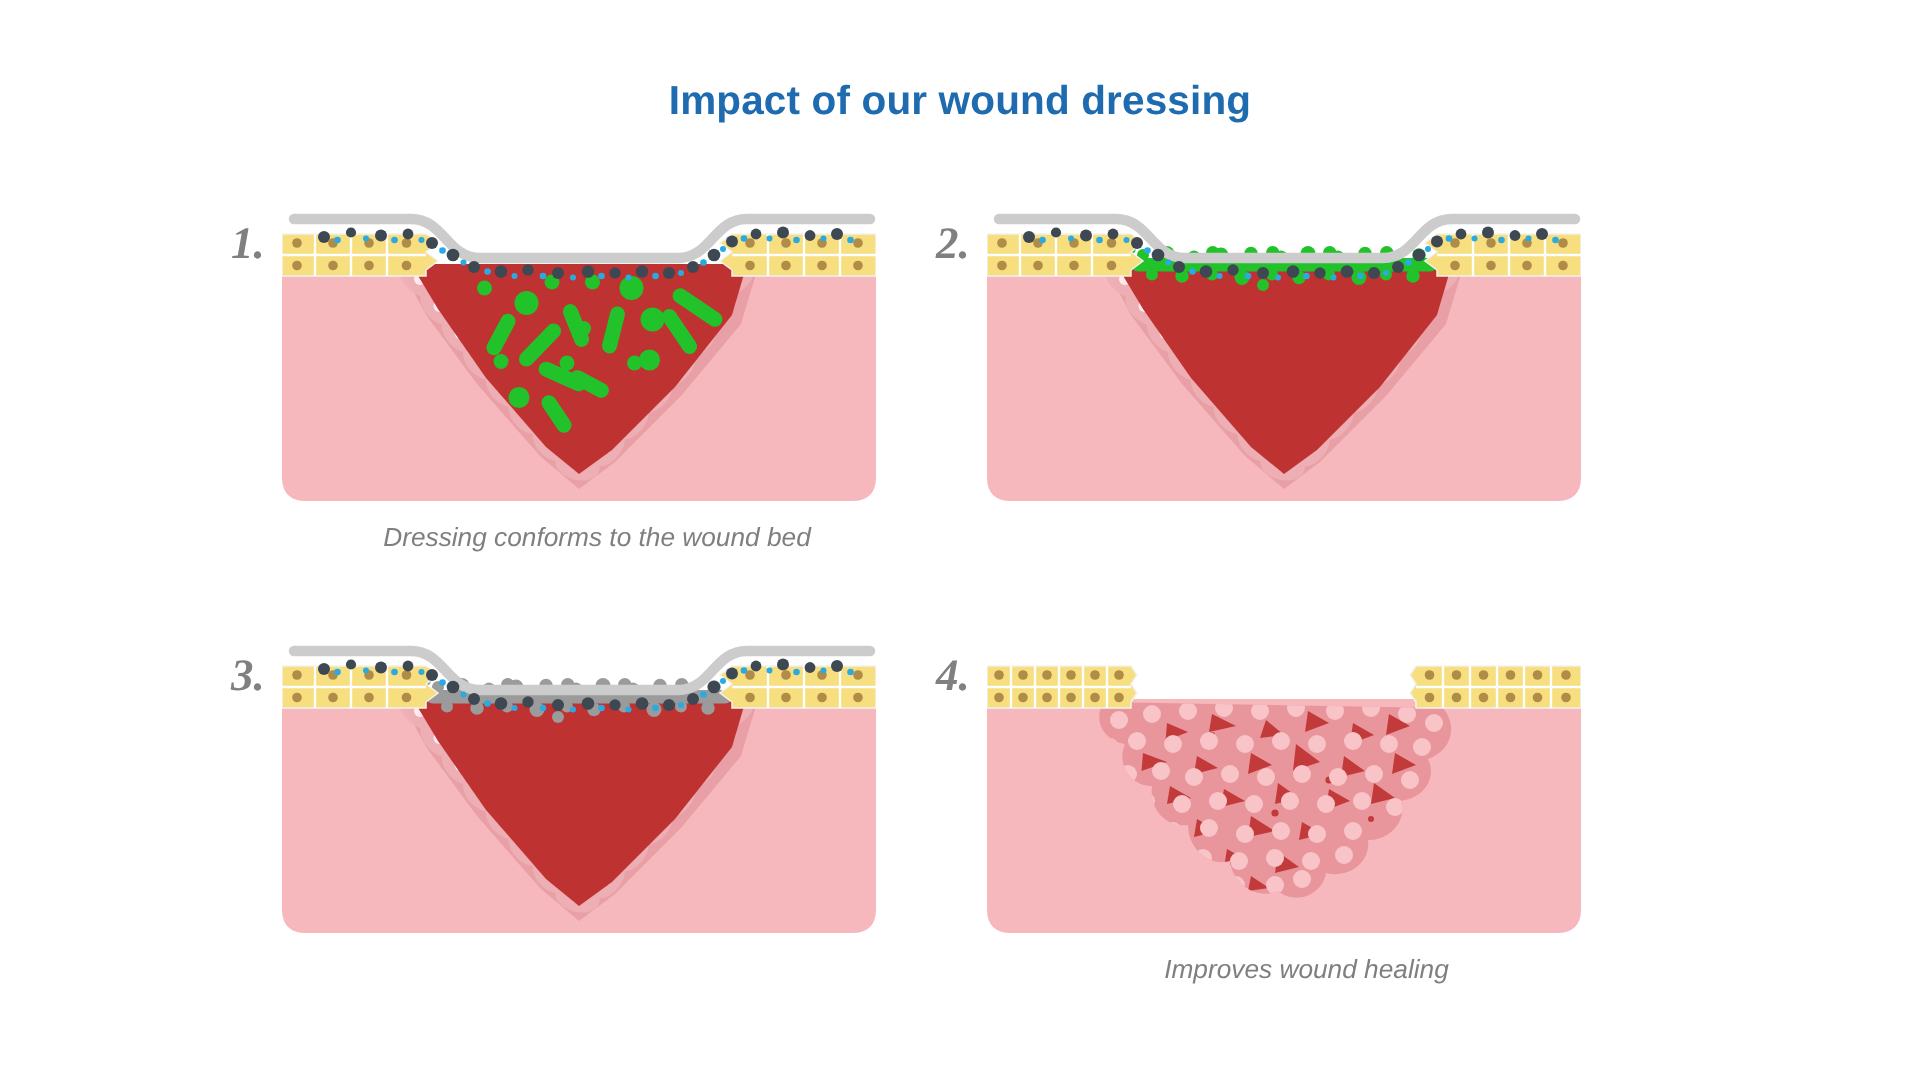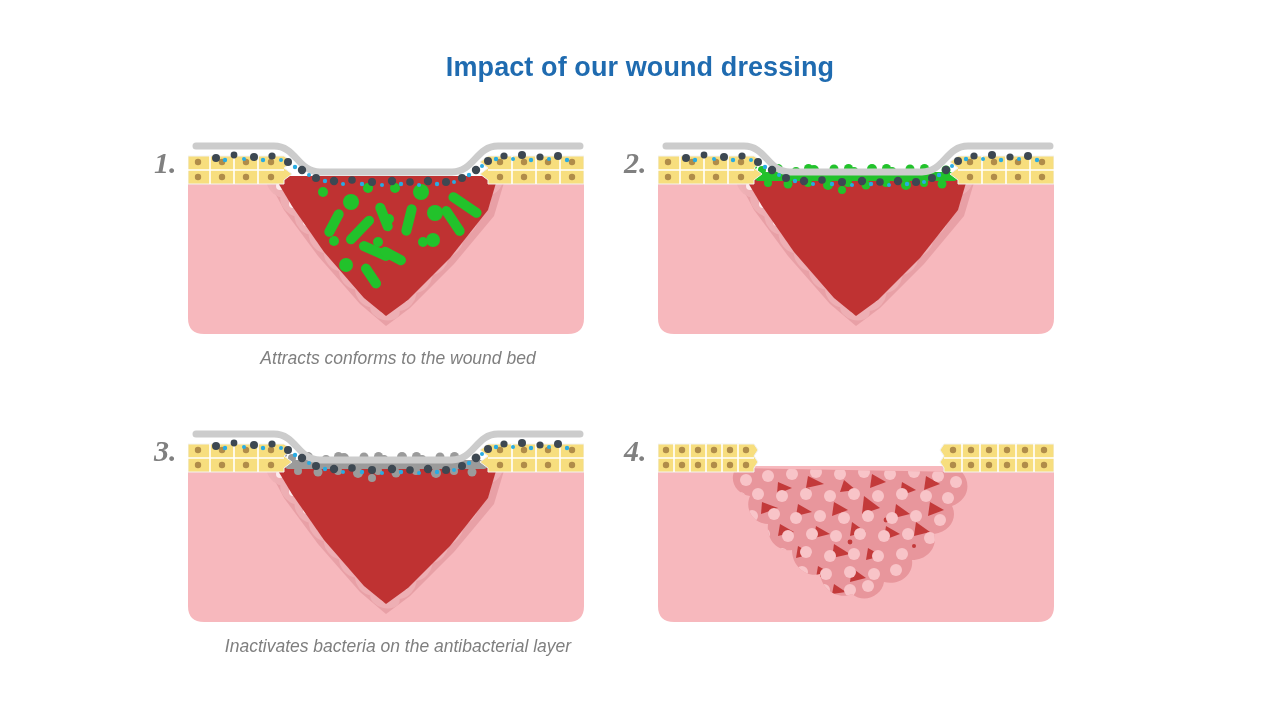--- a/index.html
+++ b/index.html
@@ -239,21 +239,21 @@
             <circle cx="294" cy="26" r="2"></circle>
           <circle cx="308" cy="19" r="2.2"></circle>
             <circle cx="325" cy="19" r="2"></circle>
           <circle cx="343" cy="20" r="2.2"></circle>
             <circle cx="361" cy="19" r="2"></circle>
           <circle cx="379" cy="20" r="2.2"></circle>
         </g>
       </g>
     </svg>
   </div>
-  <div class="panel-caption">Attracts conforms to the wound bed</div>
+  <div class="panel-caption">Dressing conforms to the wound bed</div>
 </div>
 
 <div class="panel panel-2">
   <div class="panel-number">2.</div>
   <div class="panel-figure">
     <svg viewBox="0 0 396 200" width="396" height="200" xmlns="http://www.w3.org/2000/svg">
       <defs>
         <clipPath id="c2">
             <path d="M0,38 H396 V178 Q396,194 380,194 H16 Q0,194 0,178 Z"></path>
           </clipPath>
@@ -596,21 +596,20 @@
             <circle cx="294" cy="26" r="2"></circle>
           <circle cx="308" cy="19" r="2.2"></circle>
             <circle cx="325" cy="19" r="2"></circle>
           <circle cx="343" cy="20" r="2.2"></circle>
             <circle cx="361" cy="19" r="2"></circle>
           <circle cx="379" cy="20" r="2.2"></circle>
         </g>
       </g>
     </svg>
   </div>
-  <div class="panel-caption">Inactivates bacteria on the antibacterial layer</div>
 </div>
 
 <div class="panel panel-4">
   <div class="panel-number">4.</div>
   <div class="panel-figure">
     <svg viewBox="0 0 396 200" width="396" height="200" xmlns="http://www.w3.org/2000/svg">
       <defs>
         <clipPath id="c4">
             <path d="M0,38 H396 V178 Q396,194 380,194 H16 Q0,194 0,178 Z"></path>
           </clipPath>
@@ -778,13 +777,14 @@
           <circle cx="295" cy="37" r="3.2"></circle>
             <circle cx="313" cy="37" r="3.2"></circle>
           <circle cx="331" cy="37" r="3.2"></circle>
             <circle cx="349" cy="37" r="3.2"></circle>
           <circle cx="367" cy="37" r="3.2"></circle>
             <circle cx="386" cy="37" r="3.2"></circle>
         </g>
       </g>
     </svg>
   </div>
+  <div class="panel-caption">Improves wound healing</div>
 </div>
 
 </body></html>

